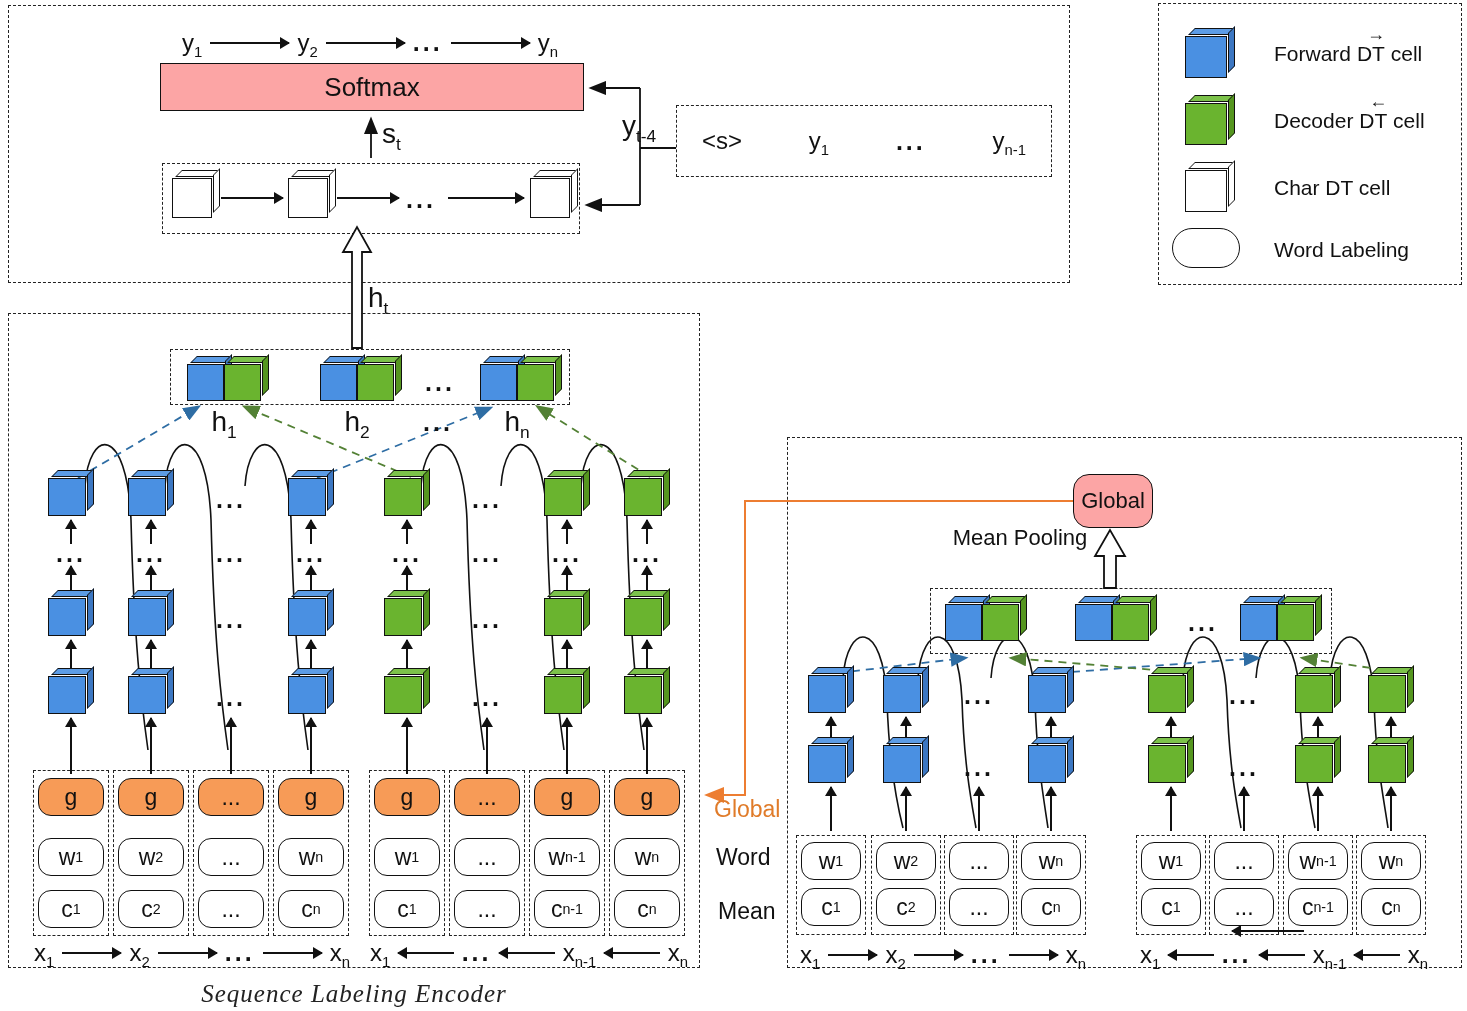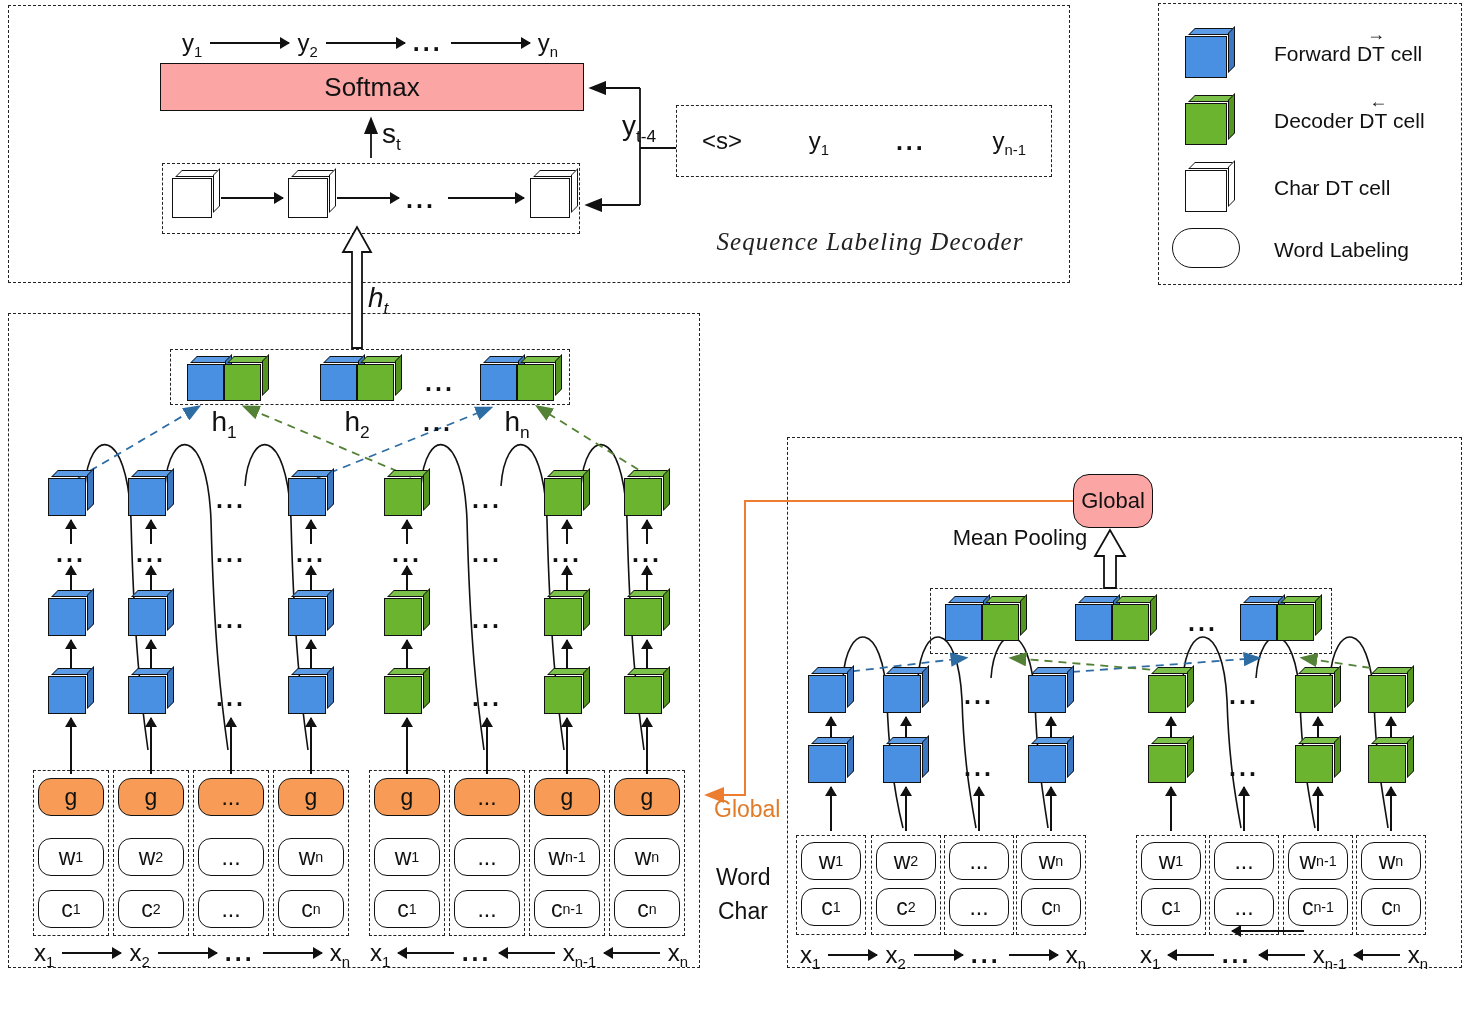--- a/index.html
+++ b/index.html
@@ -134,21 +134,21 @@
     <span>y<sub>1</sub></span>
     <span class="ha r"></span>
     <span>y<sub>2</sub></span>
     <span class="ha r"></span>
     <span class="dotsi">...</span>
     <span class="ha r"></span>
     <span>y<sub>n</sub></span>
   </div>
   <div class="obar" style="left:160px;top:63px;width:424px;height:48px;font-size:26px;">Softmax</div>
   <div class="lbl" style="left:382px;top:118px;">s<sub>t</sub></div>
-  <div class="lbl" style="left:368px;top:282px;font-style:italic;">h<sub>t</sub></div>
+  <div class="lbl" style="left:368px;top:282px;">h<sub>t</sub></div>
   <div class="lbl" style="left:622px;top:110px;">y<sub>t-4</sub></div>
 
   <div class="kube" style="left:172px;top:178px;width:40px;height:40px;"></div>
   <div class="kube" style="left:288px;top:178px;width:40px;height:40px;"></div>
   <div class="kube" style="left:530px;top:178px;width:40px;height:40px;"></div>
   <div class="xrow" style="left:221px;top:197px;width:62px;">
       <span class="ha r"></span>
     </div>
   <div class="xrow" style="left:337px;top:197px;width:62px;">
       <span class="ha r"></span>
@@ -157,21 +157,20 @@
   <div class="xrow" style="left:448px;top:197px;width:76px;">
       <span class="ha r"></span>
     </div>
 
   <div class="hist" style="left:676px;top:105px;width:376px;height:72px;">
     <span>&lt;s&gt;</span>
     <span>y<sub>1</sub></span>
     <span class="dotsi">...</span>
     <span>y<sub>n-1</sub></span>
   </div>
-  <div class="title" style="left:660px;top:228px;width:420px;">Sequence Labeling Decoder</div>
 
   <div class="kube blue" style="left:1185px;top:36px;width:42px;height:42px;"></div>
   <div class="kube green" style="left:1185px;top:103px;width:42px;height:42px;"></div>
   <div class="kube" style="left:1185px;top:170px;width:42px;height:42px;"></div>
   <div class="abs" style="left:1172px;top:228px;width:68px;height:40px;border:1.8px solid #111;border-radius:20px;z-index:2;box-sizing:border-box;background:#fff;"></div>
   <div class="leglbl" style="left:1274px;top:42px;">
     <span>Forward</span>
     <span class="dtw"><span class="ar">→</span><span>DT</span></span>
     <span>cell</span>
   </div>
@@ -326,24 +325,25 @@
   </div>
   <div class="xrow" style="left:370px;top:938px;width:318px;">
     <span>x<sub>1</sub></span>
     <span class="ha l"></span>
     <span class="dotsi">...</span>
     <span class="ha l"></span>
     <span>x<sub>n-1</sub></span>
     <span class="ha l"></span>
     <span>x<sub>n</sub></span>
   </div>
+  <div class="title" style="left:144px;top:980px;width:420px;">Sequence Labeling Encoder</div>
 
   <div class="lbl orangetxt" style="left:714px;top:796px;font-size:23px;">Global</div>
-  <div class="lbl" style="left:716px;top:844px;font-size:23px;margin-top:20px;">Word</div>
-  <div class="lbl" style="left:718px;top:898px;font-size:23px;">Char</div>
+  <div class="lbl" style="left:716px;top:844px;font-size:23px;">Word</div>
+  <div class="lbl" style="left:718px;top:898px;font-size:23px;">Mean</div>
 
   <div class="obar" style="left:1073px;top:474px;width:80px;height:54px;border-radius:16px;font-size:22px;">Global</div>
   <div class="lbl" style="left:945px;top:525px;width:150px;text-align:center;font-size:22px;">Mean Pooling</div>
 
   <div class="ccell" style="left:945px;top:604px;">
     <div class="kube blue small" style="left:0;top:0;"></div>
     <div class="kube green small" style="left:37px;top:0;"></div>
   </div>
   <div class="ccell" style="left:1075px;top:604px;">
     <div class="kube blue small" style="left:0;top:0;"></div>

